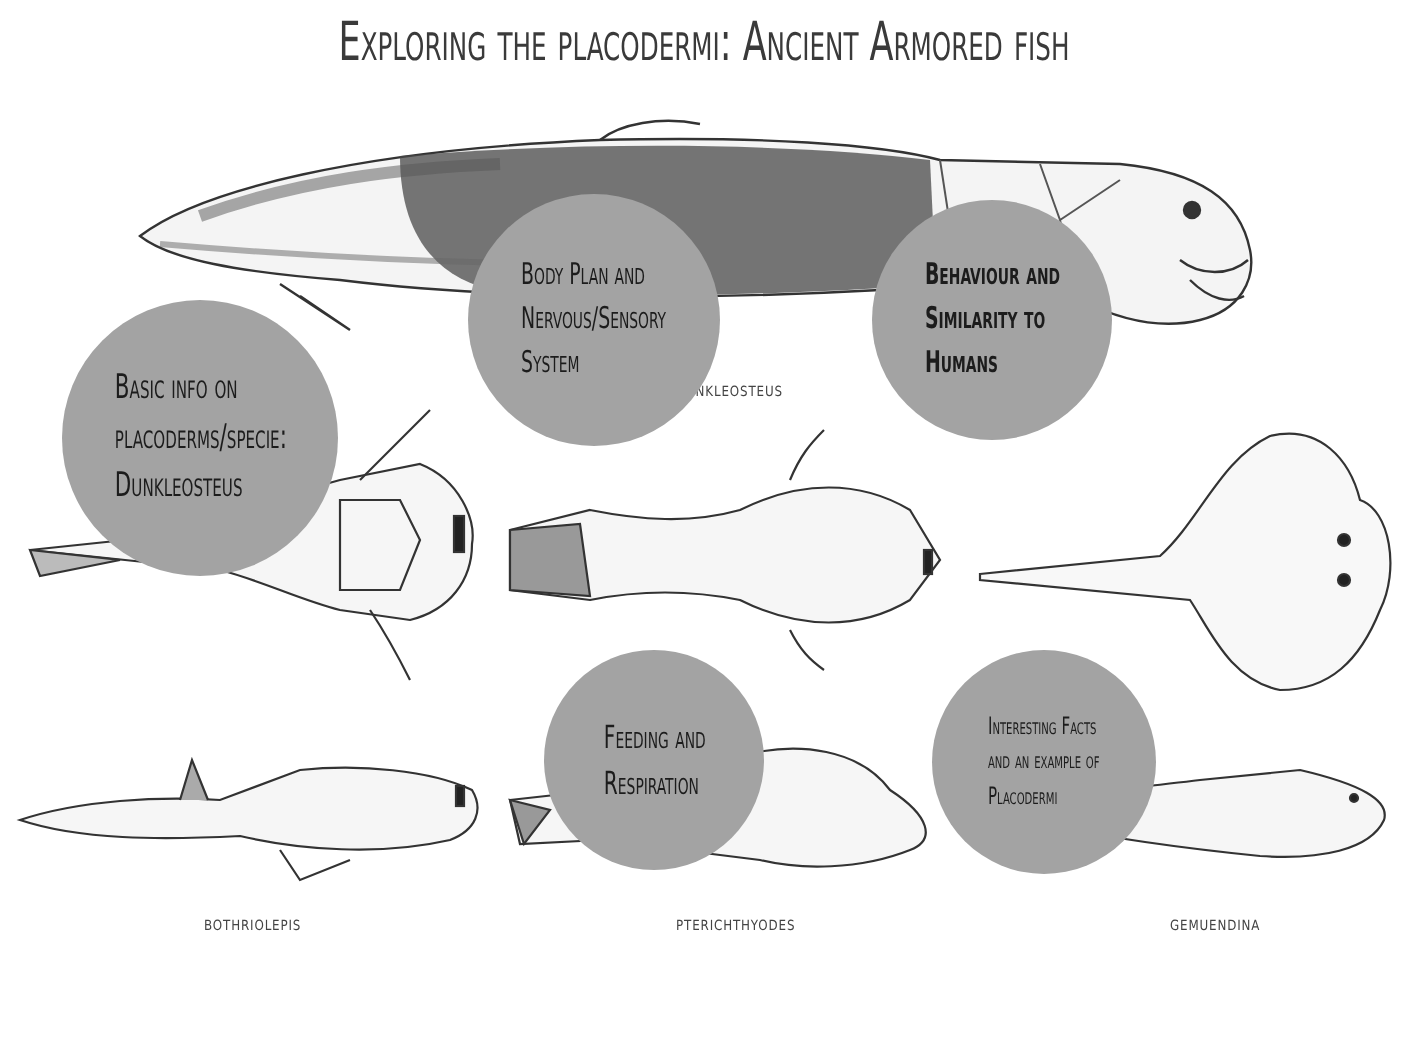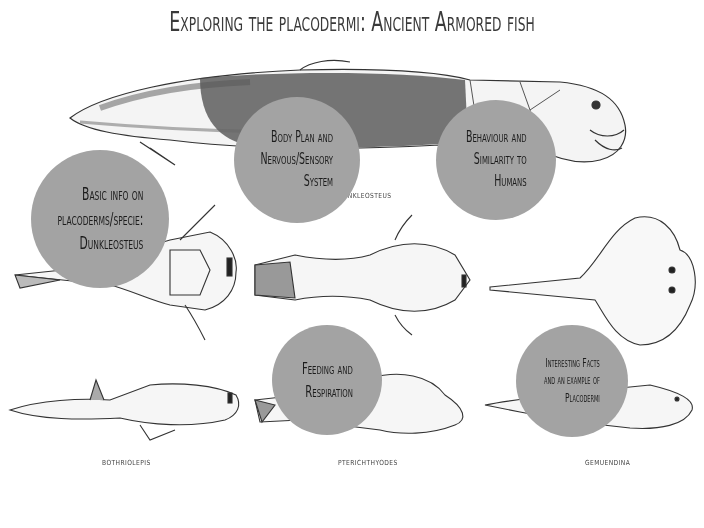--- a/index.html
+++ b/index.html
@@ -30,21 +30,21 @@
       color: #444;
       transform: scaleX(0.85);
       transform-origin: left center;
       white-space: nowrap;
     }
     .topic {
       position: absolute;
       border-radius: 50%;
       background: #a3a3a3;
       display: flex; align-items: center; justify-content: center;
-      text-align: right;
+      text-align: left;
       cursor: pointer;
     }
     .topic-label {
       font-family: "DejaVu Sans Condensed", "DejaVu Sans", sans-serif;
       font-variant: small-caps;
       color: #1c1c1c;
       line-height: 1.45;
       transform: scaleX(0.7);
       white-space: pre-line;
     }
@@ -126,28 +126,28 @@
 placoderms/specie:
 Dunkleosteus</span>
 </div>
 
 <div class="topic" style="left:234px; top:97px; width:126px; height:126px;">
   <span class="topic-label" style="font-size:15px;">Body Plan and
 Nervous/Sensory
 System</span>
 </div>
 
-<div class="topic" style="left:436px; top:100px; width:120px; height:120px;">
+<div class="topic" style="left:436px; top:100px; width:120px; height:120px;font-weight:bold;">
   <span class="topic-label" style="font-size:15px;">Behaviour and
 Similarity to
 Humans</span>
 </div>
 
 <div class="topic" style="left:272px; top:325px; width:110px; height:110px;">
   <span class="topic-label" style="font-size:16px;">Feeding and
 Respiration</span>
 </div>
 
-<div class="topic" style="left:516px; top:325px; width:112px; height:112px;">
+<div class="topic" style="left:466px; top:325px; width:112px; height:112px;">
   <span class="topic-label" style="font-size:12px;">Interesting Facts
 and an example of
 Placodermi</span>
 </div>
 
 </body></html>

